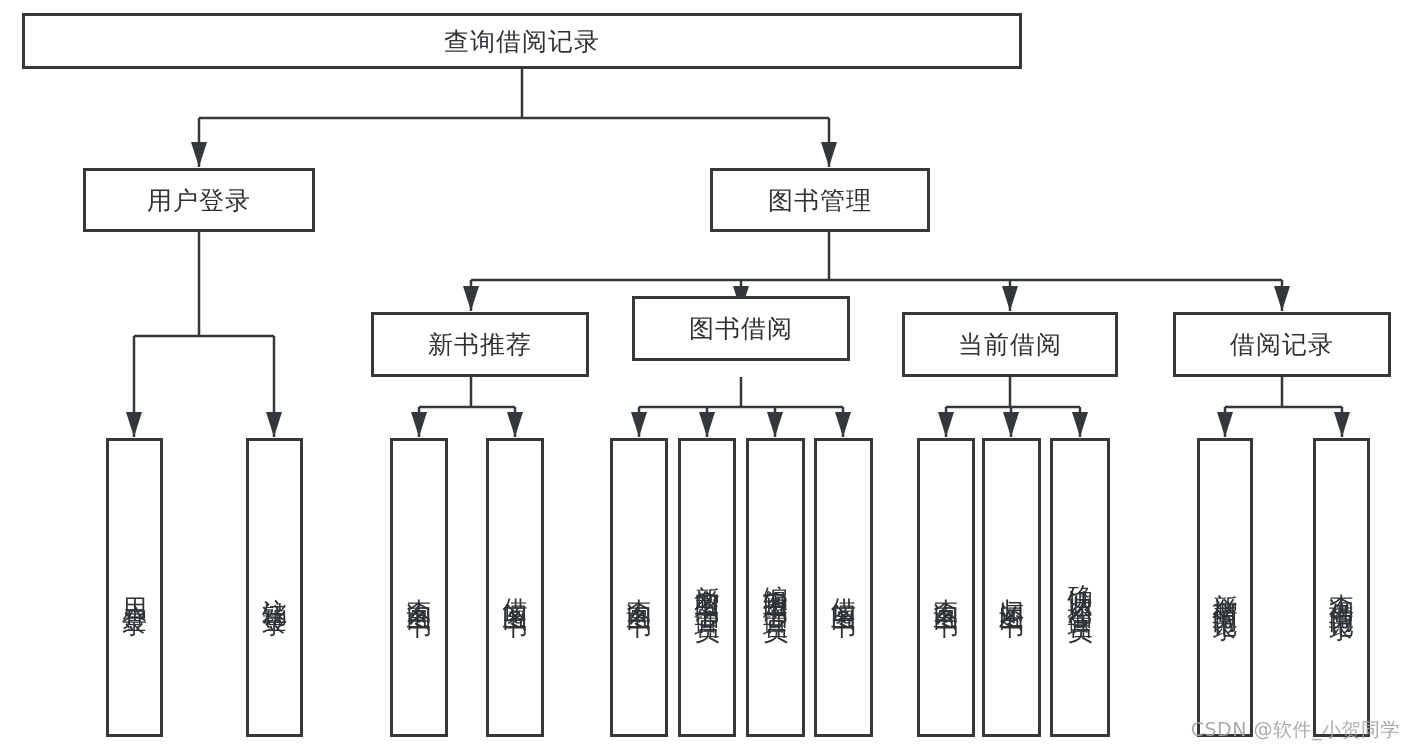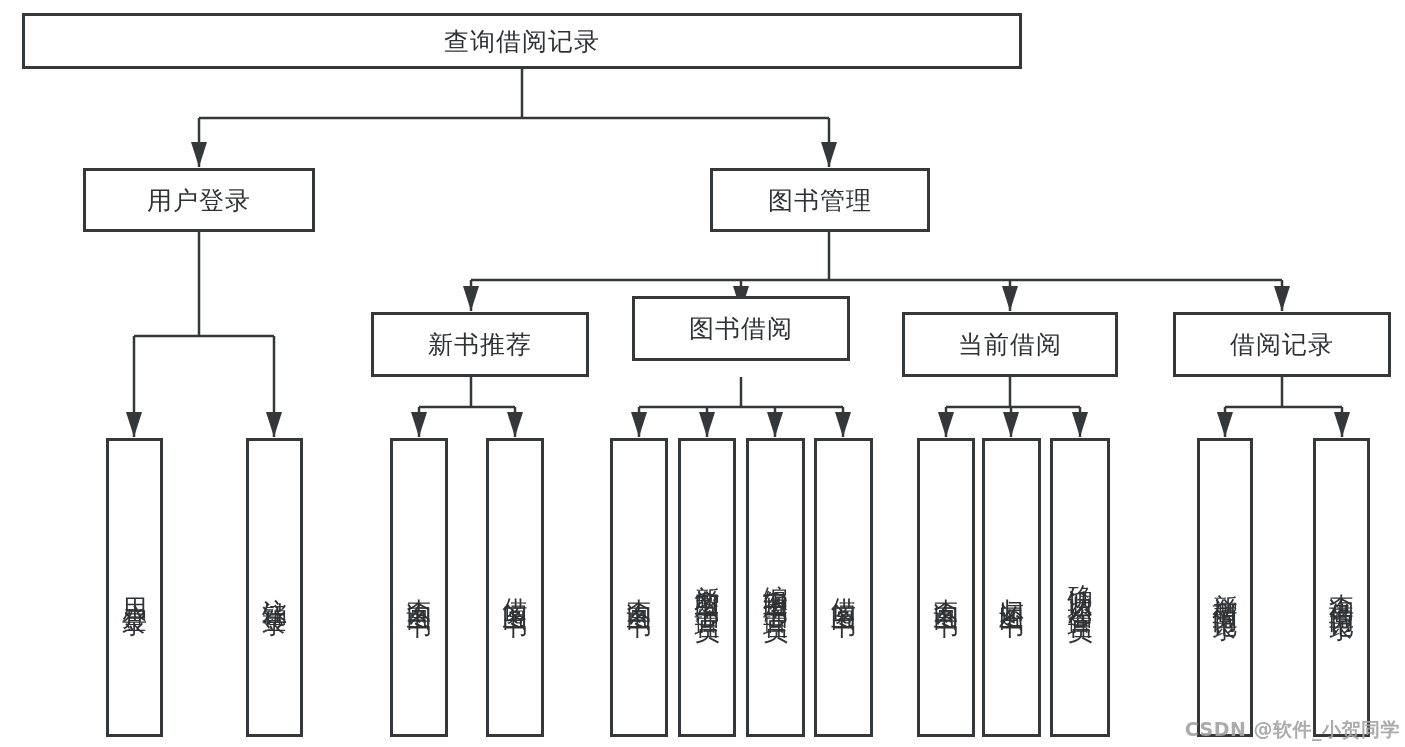--- a/index.html
+++ b/index.html
@@ -42,21 +42,20 @@
   }
   .watermark {
     position: absolute;
     right: 5px;
     bottom: 4px;
     z-index: 5;
     color: rgba(164,164,164,0.92);
     font-size: 19px;
     letter-spacing: 0.5px;
     white-space: nowrap;
-    font-weight: bold;
   }
 </style>
 </head>
 <body>
 
 <div class="stage">
 
   <svg class="wires" viewBox="0 0 1405 747" xmlns="http://www.w3.org/2000/svg">
     <defs>
       <marker id="arw" viewBox="0 0 10 6.4" refX="10" refY="3.2" markerWidth="10" markerHeight="6.4" orient="auto">

